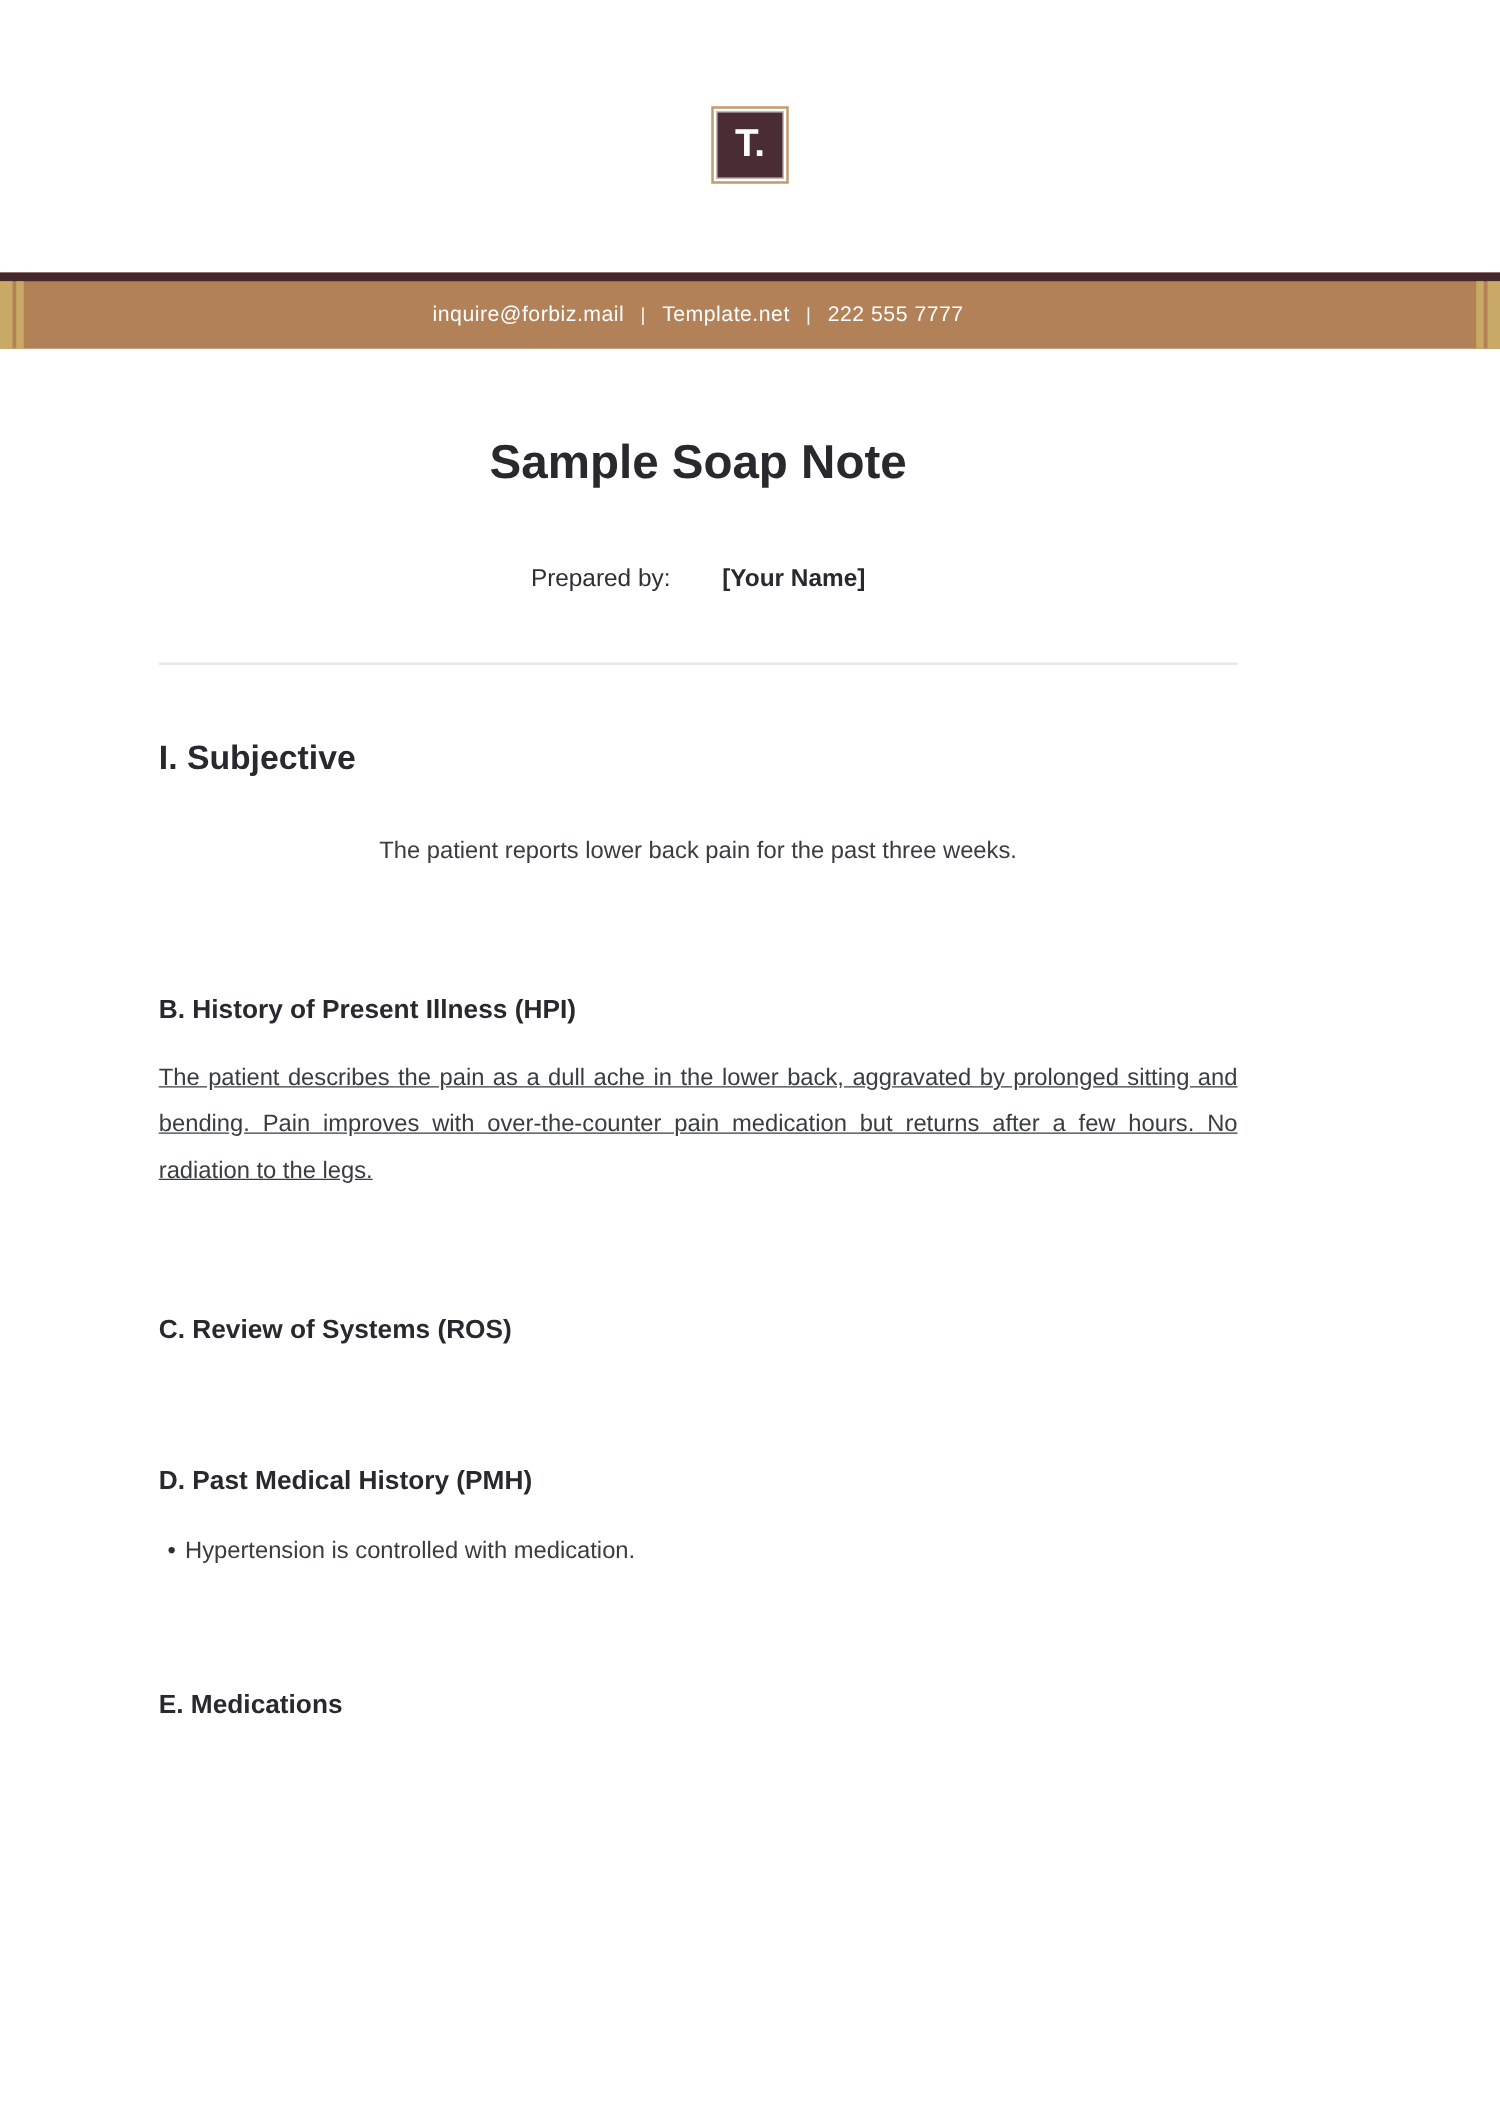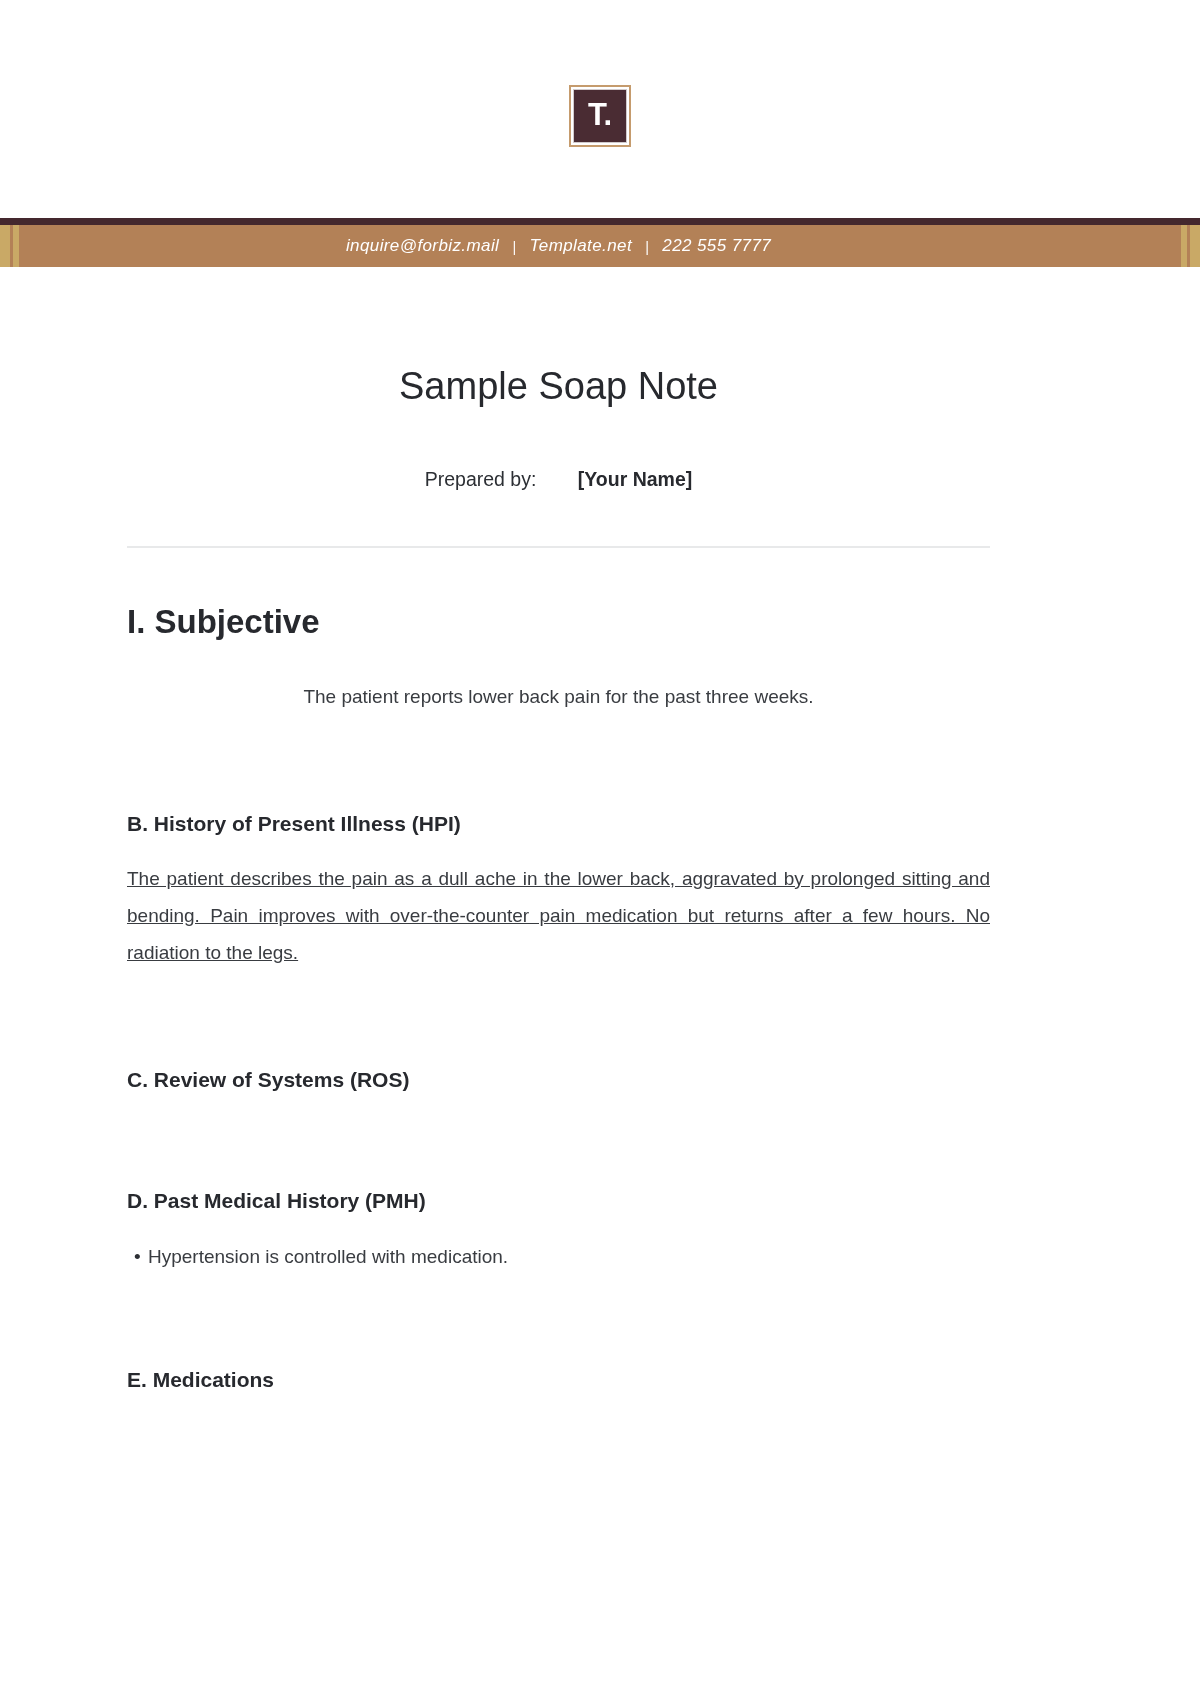--- a/index.html
+++ b/index.html
@@ -45,23 +45,22 @@
     font-size: 31px;
     line-height: 1;
     padding-bottom: 4px;
   }
 
   
   .banner {
     margin-top: 71px;
     border-top: 7px solid #44282e;
     background: #b38157;
-    height: 49px;
+    height: 61px;
     position: relative;
-    font-style: italic;
   }
   .banner-text {
     position: absolute;
     left: 127px;
     right: 210px;
     top: 0;
     bottom: 0;
     display: flex;
     align-items: center;
     justify-content: center;
@@ -85,45 +84,45 @@
   .stripe.r-outer { right: 0; width: 10px; }
   .stripe.r-inner { right: 13px; width: 6px; }
 
   
   .content {
     margin-left: 127px;
     margin-right: 210px;
   }
 
   .doc-title {
-    margin-top: 96px;
+    margin-top: 68px;
     text-align: center;
     font-size: 38px;
     line-height: 46px;
-    font-weight: 400;
+    font-weight: 700;
     color: #27292e;
   }
   .prepared {
     margin-top: 56px;
     text-align: center;
     font-size: 19.5px;
     line-height: 28px;
     color: #2c2f34;
   }
   .prepared .bold { font-weight: 700; color: #27292e; padding-left: 36px; }
 
   .divider {
     margin-top: 53px;
     height: 2px;
     background: #e8e9ea;
   }
 
   .part-heading {
     margin-top: 58px;
-    font-size: 33px;
+    font-size: 27px;
     line-height: 32px;
     font-weight: 700;
     color: #27292e;
   }
 
   .section { margin-top: 96px; }
   .section.first { margin-top: 38px; }
 
   .section-heading {
     font-size: 21px;

